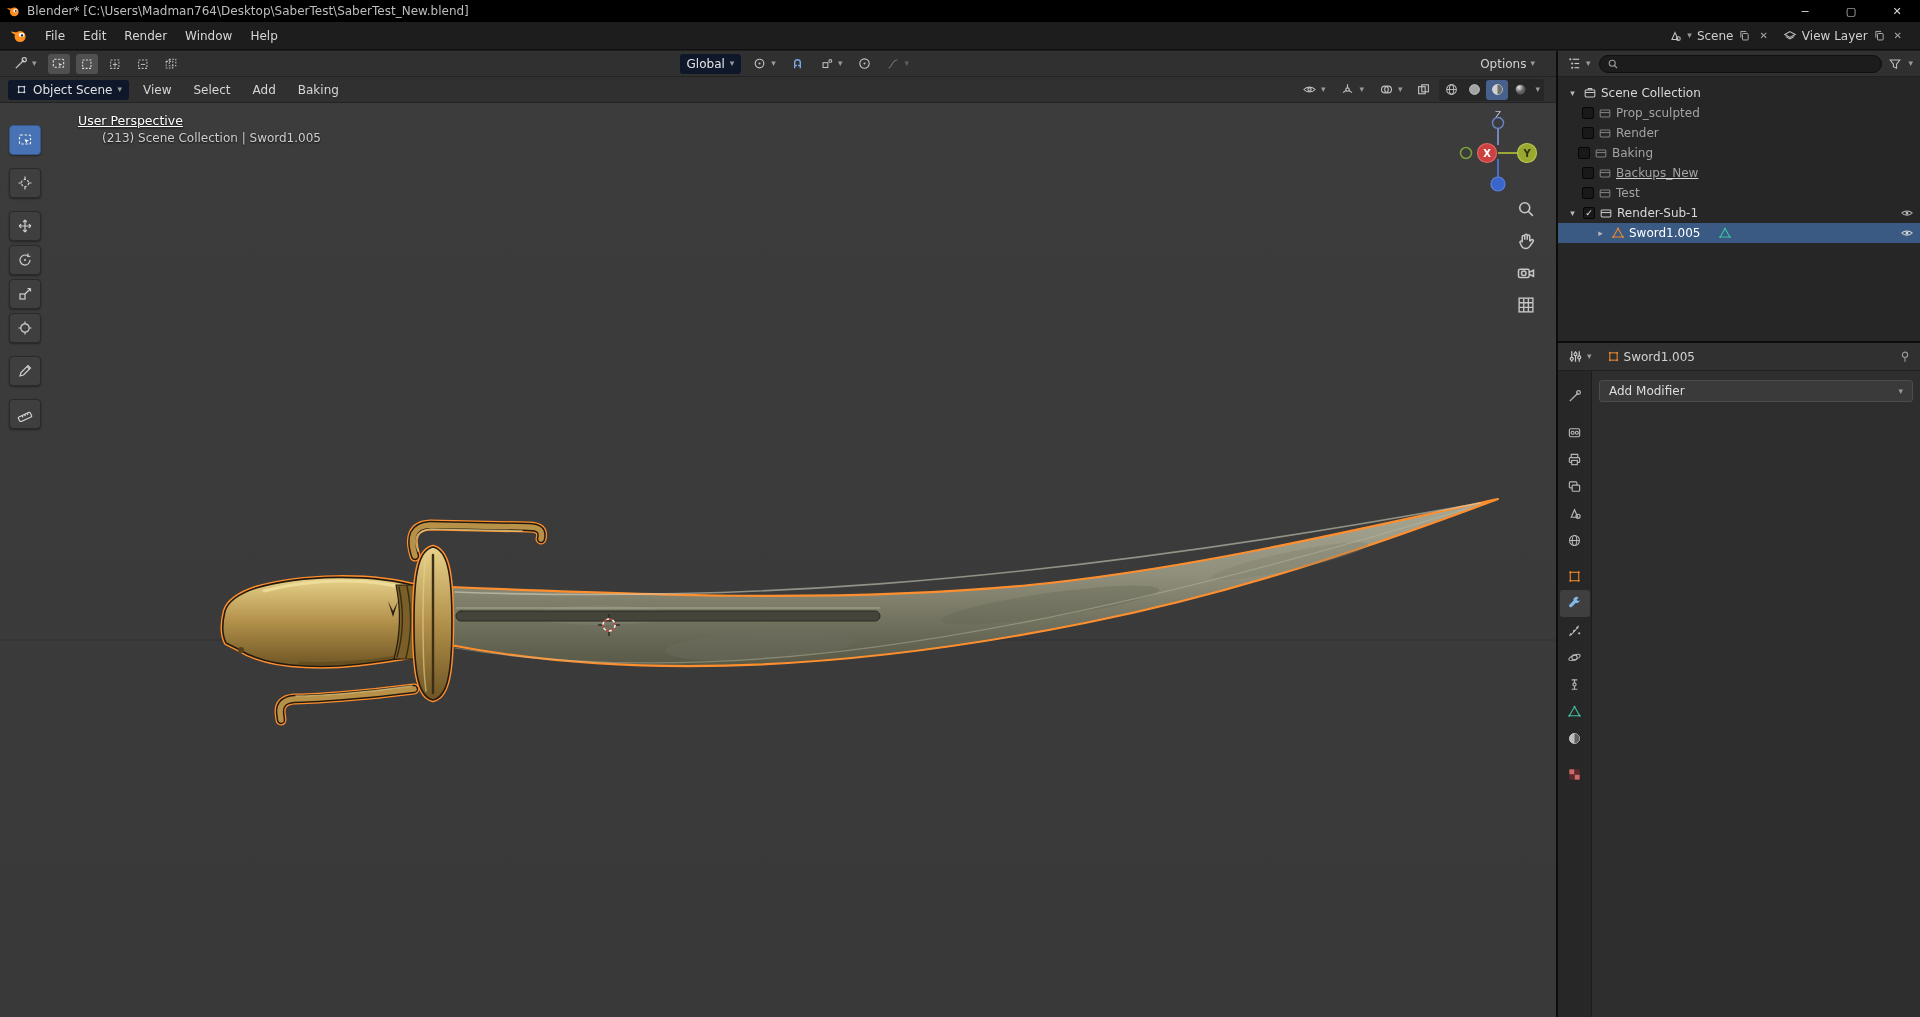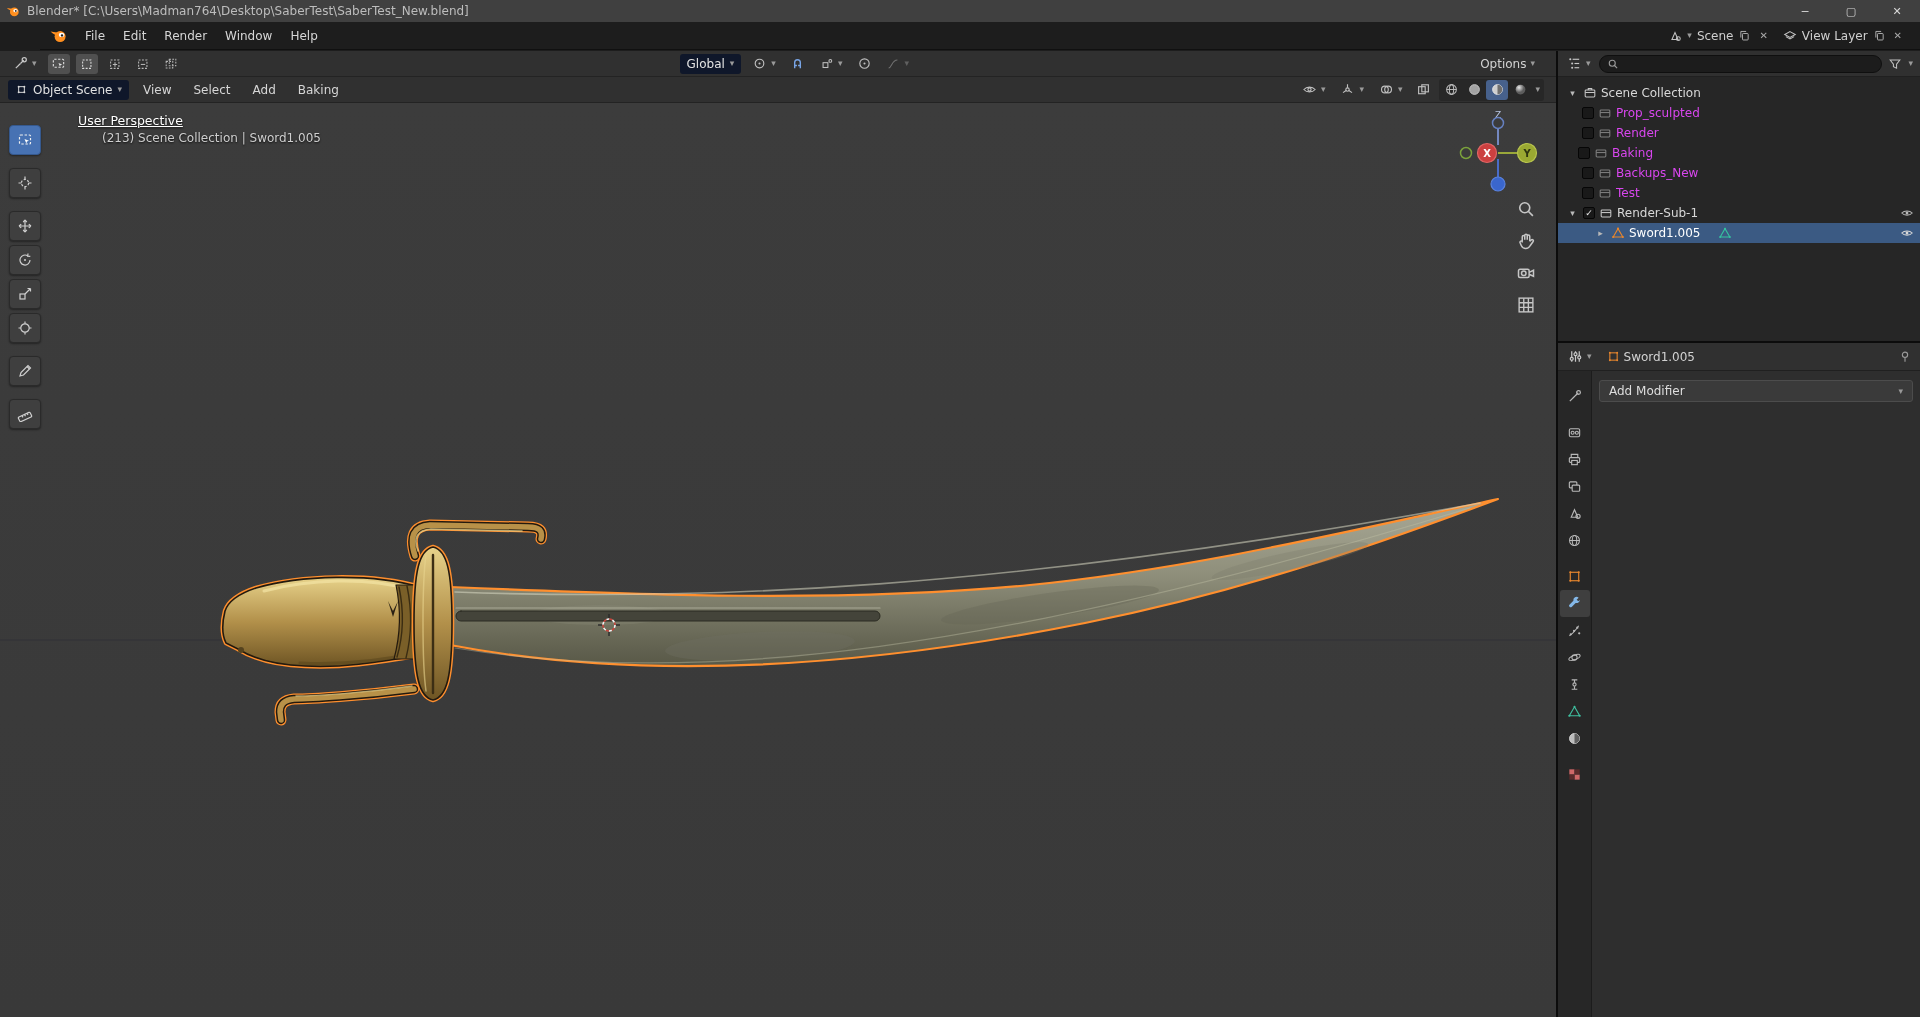--- a/index.html
+++ b/index.html
@@ -1,25 +1,25 @@
 <!DOCTYPE html>
 <html><head>
 <meta charset="utf-8">
 <style>
   * { margin:0; padding:0; box-sizing:border-box; user-select:none; }
   html,body { width:1920px; height:1017px; }
   body { position:relative; background:#1d1d1d; font-family:"DejaVu Sans","Liberation Sans",sans-serif; font-size:12px; color:#d2d2d2; overflow:hidden; }
 
   
-  .titlebar { position:absolute; top:0; left:0; right:0; height:22px; background:#404040; display:flex; align-items:center; gap:7px; padding-left:6px; color:#bdbdbd; }
+  .titlebar { position:absolute; top:0; left:0; right:0; height:22px; background:#000000; display:flex; align-items:center; gap:7px; padding-left:6px; color:#bdbdbd; }
   .win-controls { margin-left:auto; display:flex; height:100%; }
   .win-btn { width:46px; display:flex; align-items:center; justify-content:center; color:#d8d8d8; font-size:11px; }
 
   
-  .topbar { position:absolute; top:22px; left:0; right:0; height:28px; background:#1d1d1d; border-bottom:1px solid #101010; display:flex; align-items:stretch;margin-left:40px; }
+  .topbar { position:absolute; top:22px; left:0; right:0; height:28px; background:#1d1d1d; border-bottom:1px solid #101010; display:flex; align-items:stretch; }
   .logo-btn { width:36px; display:flex; align-items:center; justify-content:center; }
   .menu-item { padding:0 9px; display:flex; align-items:center; color:#d6d6d6; }
   .ws-tabs { display:flex; margin-left:26px; align-items:stretch; }
   .ws-tab { padding:0 11px; display:flex; align-items:center; color:#b9b9b9; }
   .ws-tab.active { background:#393939; color:#fff; border-radius:5px 5px 0 0; }
   .ws-plus { padding:0 10px; display:flex; align-items:center; color:#c8c8c8; }
   .topbar-right { margin-left:auto; display:flex; align-items:center; gap:2px; padding-right:10px; }
   .id-widget { display:flex; align-items:center; gap:5px; padding:0 5px; height:20px; color:#cfcfcf; }
   .mini-x { font-size:10px; color:#aaa; padding:0 3px; }
 
@@ -54,21 +54,21 @@
   .right-col { flex:1; background:#262626; display:flex; flex-direction:column; border-left:2px solid #0c0c0c; }
   .outliner { height:290px; display:flex; flex-direction:column; }
   .outliner-header { height:26px; background:#303030; border-bottom:1px solid #202020; display:flex; align-items:center; gap:6px; padding:0 7px; }
   .search-field { flex:1; height:18px; background:#1c1c1c; border:1px solid #0f0f0f; border-radius:9px; display:flex; align-items:center; gap:4px; padding:0 7px; }
   .search-field input { flex:1; background:transparent; border:none; outline:none; color:#ddd; font:inherit; }
   .outliner-body { flex:1; background:#262626; padding-top:6px; overflow:hidden; }
   .o-row { height:20px; display:flex; align-items:center; gap:4px; padding-right:6px; white-space:nowrap; }
   .o-row.sel { background:#3b5a83; }
   .o-arrow { width:13px; text-align:center; color:#b9b9b9; font-size:9px; }
   .o-label { color:#d8d8d8; }
-  .o-row.dim .o-label { color:#d946ef;text-align:right; }
+  .o-row.dim .o-label { color:#a3a3a3;text-align:right; }
   .o-row.dim svg { opacity:.55; }
   .o-row.sel .o-label { color:#ffffff; }
   .cb { width:12px; height:12px; background:#191919; border:1px solid #060606; border-radius:2px; display:flex; align-items:center; justify-content:center; font-size:9px; color:#e8e8e8; }
   .cb.checked::after { content:"✓"; }
   .o-right { margin-left:auto; display:flex; align-items:center; gap:5px; }
 
   .props { flex:1; display:flex; flex-direction:column; border-top:2px solid #0c0c0c; }
   .props-header { height:28px; background:#303030; border-bottom:1px solid #202020; display:flex; align-items:center; gap:8px; padding:0 8px; }
   .props-body { flex:1; display:flex; background:#2e2e2e; }
   .ptabs { width:34px; background:#272727; border-right:1px solid #1c1c1c; display:flex; flex-direction:column; align-items:center; padding-top:12px; }
@@ -546,21 +546,21 @@
 
         <div class="o-row dim" style="padding-left:20px;">
           <span class="cb"></span>
           <svg class="ic" width="14" height="14" viewBox="0 0 16 16" stroke="#c8c8c8" fill="none" stroke-width="1.2">
             <rect x="2.5" y="4.5" width="11" height="8" rx="1"></rect>
               <path d="M2.5 7.5 h11"></path>
           </svg>
           <span class="o-label">Baking</span>
         </div>
 
-        <div class="o-row dim" style="padding-left:24px;">
+        <div class="o-row dim" style="padding-left:24px;text-decoration:underline;">
           <span class="cb"></span>
           <svg class="ic" width="14" height="14" viewBox="0 0 16 16" stroke="#c8c8c8" fill="none" stroke-width="1.2">
             <rect x="2.5" y="4.5" width="11" height="8" rx="1"></rect>
               <path d="M2.5 7.5 h11"></path>
           </svg>
           <span class="o-label">Backups_New</span>
         </div>
 
         <div class="o-row dim" style="padding-left:24px;">
           <span class="cb"></span>

